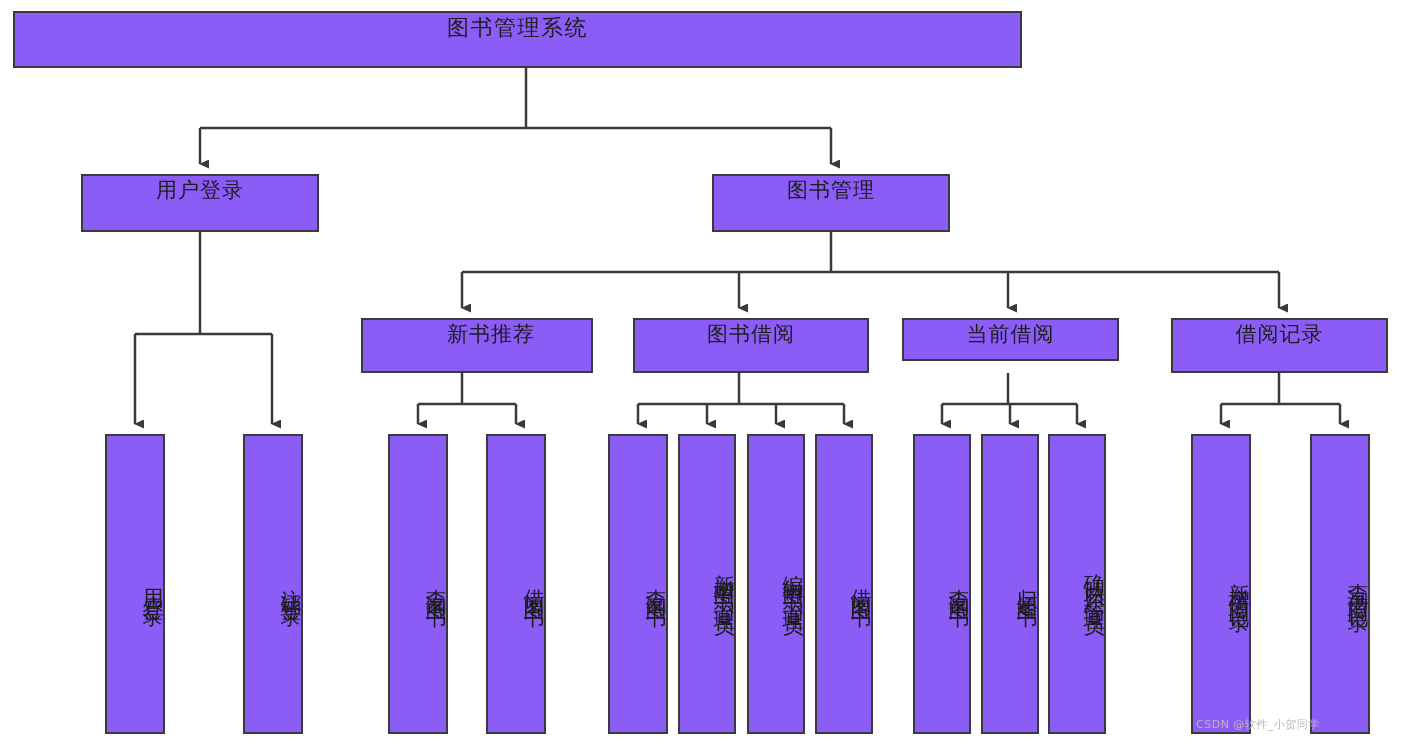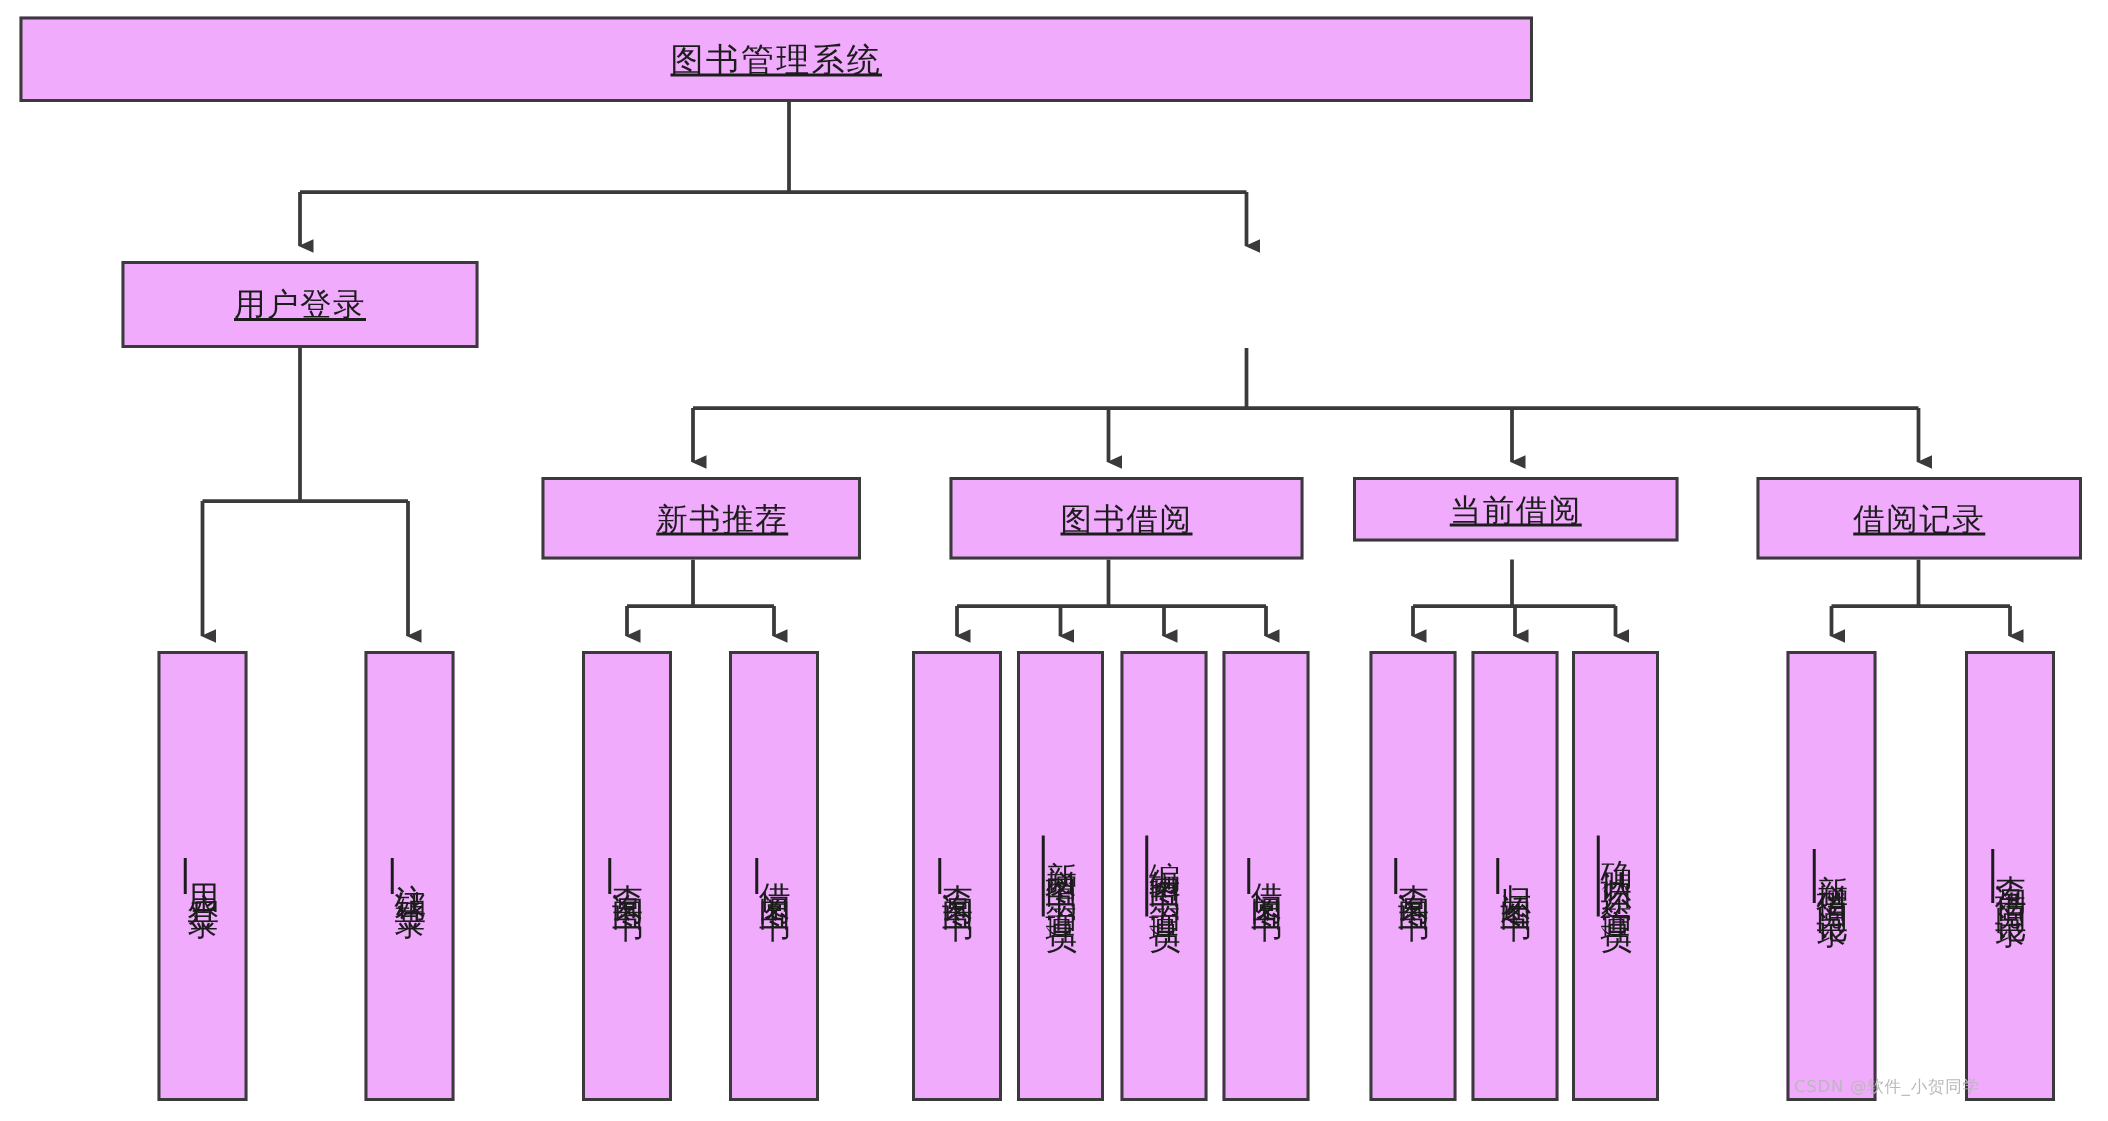--- a/index.html
+++ b/index.html
@@ -22,26 +22,24 @@
     left: 0;
     top: 0;
     width: 1405px;
     height: 747px;
     pointer-events: none;
   }
   .node {
     position: absolute;
     box-sizing: border-box;
     border: 2px solid #3a3a3a;
-    background: #f0abfc;
+    background: #8b5cf6;
     display: flex;
-    align-items: center;
     justify-content: center;
     color: #1c1c1c;
-    text-decoration: underline;
   }
   .node.horiz {
     font-size: 21px;
     letter-spacing: 1px;
   }
   .node.root {
     font-size: 22px;
     letter-spacing: 1.5px;
   }
   .node.vert {
@@ -122,22 +120,25 @@
     </g>
   </svg>
 
   <div class="node root horiz" style="left:13px; top:11px; width:1009px; height:57px;">
     <span>图书管理系统</span>
   </div>
 
   <div class="node horiz" style="left:81px; top:174px; width:238px; height:58px;">
     <span>用户登录</span>
   </div>
+  <div class="node horiz" style="left:712px; top:174px; width:238px; height:58px;">
+    <span>图书管理</span>
+  </div>
 
-  <div class="node horiz" style="left:361px; top:318px; width:213px; height:55px;padding-left:28px;">
+  <div class="node horiz" style="left:361px; top:318px; width:232px; height:55px;padding-left:28px;">
     <span>新书推荐</span>
   </div>
   <div class="node horiz" style="left:633px; top:318px; width:236px; height:55px;">
     <span>图书借阅</span>
   </div>
   <div class="node horiz" style="left:902px; top:318px; width:217px; height:43px;">
     <span>当前借阅</span>
   </div>
   <div class="node horiz" style="left:1171px; top:318px; width:217px; height:55px;">
     <span>借阅记录</span>

